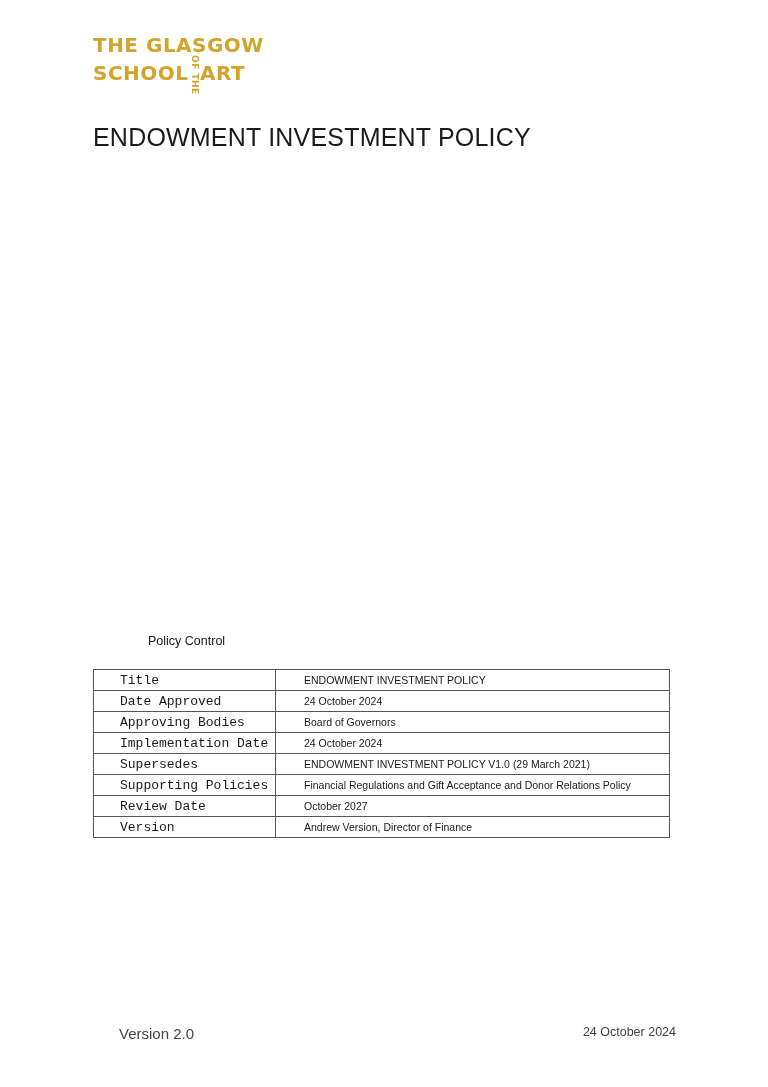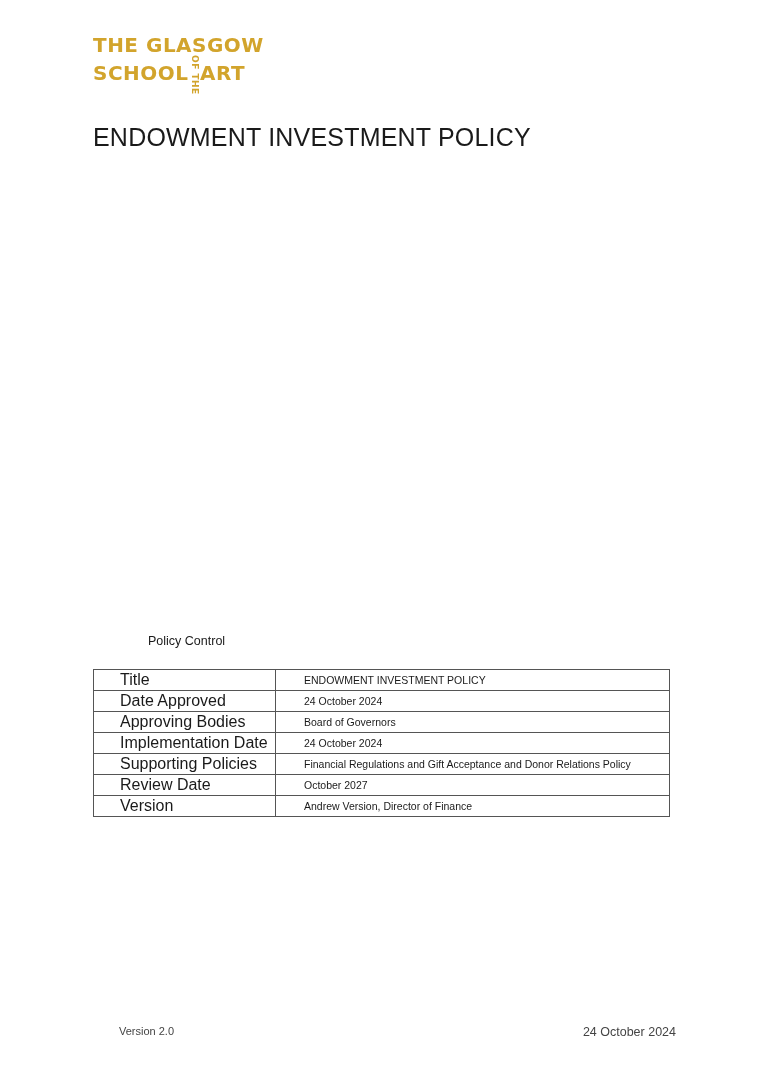--- a/index.html
+++ b/index.html
@@ -74,35 +74,36 @@
       border: 1px solid #555555;
       height: 21px;
       padding: 0;
       vertical-align: middle;
       white-space: nowrap;
       overflow: hidden;
     }
     .policy-table td.label-cell {
       width: 182px;
       padding-left: 26px;
-      font-size: 16px;
+      font-size: 13px;
       color: #1a1a1a;
       box-sizing: border-box;
+      font-family: Liberation Mono, monospace;
     }
     .policy-table td.value-cell {
       padding-left: 28px;
       font-size: 10.5px;
       color: #1a1a1a;
       box-sizing: border-box;
     }
     .footer-left {
       position: absolute;
       left: 119px;
       top: 1025px;
-      font-size: 11px;
+      font-size: 15px;
       color: #444444;
     }
     .footer-right {
       position: absolute;
       right: 92px;
       top: 1025px;
       font-size: 12.5px;
       color: #444444;
     }
   </style>
@@ -130,20 +131,24 @@
     </tr>
     <tr>
       <td class="label-cell">Approving Bodies</td>
       <td class="value-cell">Board of Governors</td>
     </tr>
     <tr>
       <td class="label-cell">Implementation Date</td>
       <td class="value-cell">24 October 2024</td>
     </tr>
     <tr>
+      <td class="label-cell">Supersedes</td>
+      <td class="value-cell">ENDOWMENT INVESTMENT POLICY V1.0 (29 March 2021)</td>
+    </tr>
+    <tr>
       <td class="label-cell">Supporting Policies</td>
       <td class="value-cell">Financial Regulations and Gift Acceptance and Donor Relations Policy</td>
     </tr>
     <tr>
       <td class="label-cell">Review Date</td>
       <td class="value-cell">October 2027</td>
     </tr>
     <tr>
       <td class="label-cell">Version</td>
       <td class="value-cell">Andrew Version, Director of Finance</td>

